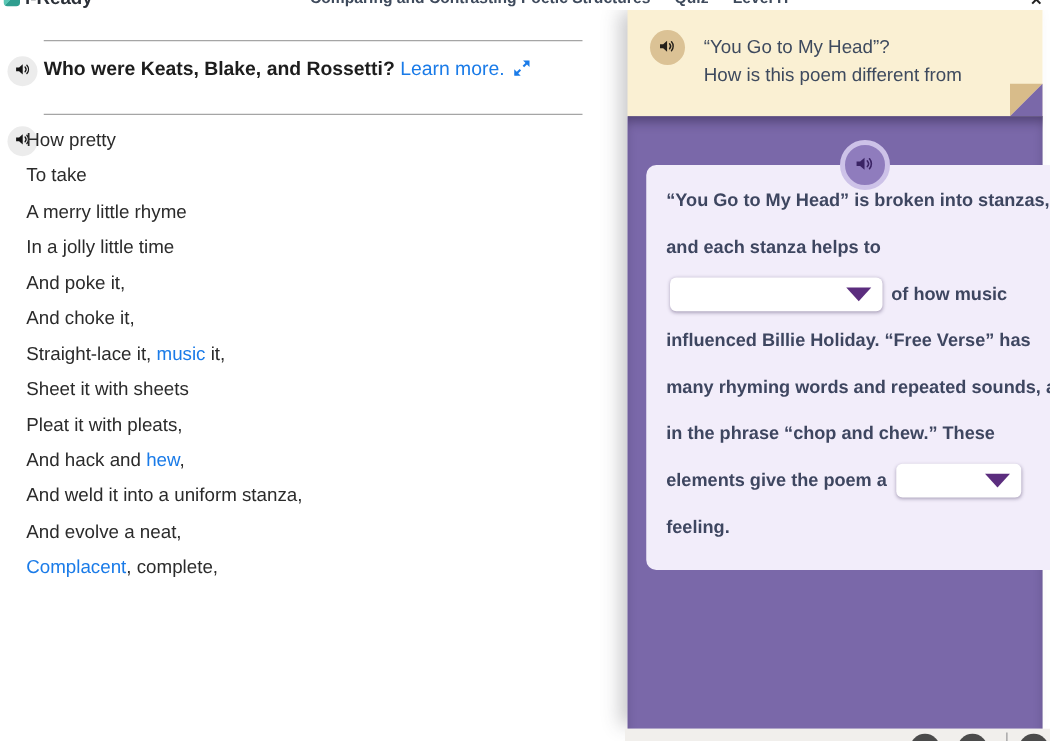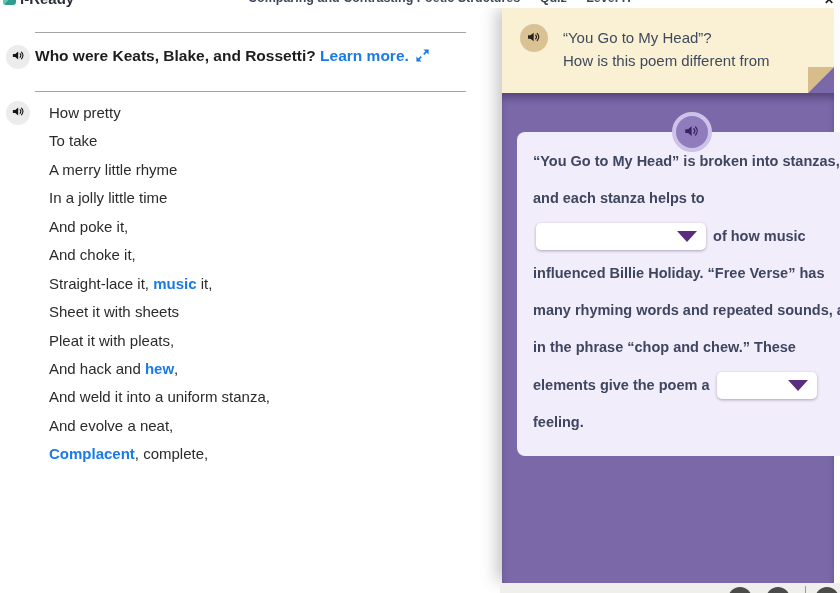--- a/index.html
+++ b/index.html
@@ -25,24 +25,24 @@
   #rule1 { top:32px; } #rule2 { top:91px; }
 
   .audio-btn { position:absolute; width:24px; height:24px; border-radius:50%;
     background:#ececec; border:none; color:#161616; cursor:pointer;
     display:flex; align-items:center; justify-content:center; }
   #audio-header { left:6px; top:45px; }
   #audio-poem   { left:6px; top:101px; }
 
   .vocab-header { position:absolute; left:35px; top:47px; width:450px;
     font-size:15.5px; font-weight:700; color:#1d1d1d; white-space:nowrap; }
-  .vlink { color:#1a7be8; font-weight:700; text-decoration:none; cursor:pointer; }
+  .vlink { color:#1a7be8; font-weight:400; text-decoration:none; cursor:pointer; }
   .expand-ic { vertical-align:-2px; margin-left:2px; color:#1a7be8; }
 
-  .poem { position:absolute; left:49px; top:99px; font-size:15px; color:#2b2b2b; }
+  .poem { position:absolute; left:21px; top:99px; font-size:15px; color:#2b2b2b; }
   .poem-line { height:28.45px; line-height:28.45px; white-space:nowrap; }
 
   
   .right-panel { position:absolute; left:502px; top:7px; width:332px; height:576px;
     box-shadow:-8px 0 14px -2px rgba(60,60,70,0.28); z-index:10; }
 
   .question-box { position:absolute; top:0; left:0; right:0; height:86px; background:#faf0d3; }
   .question-box .fold-back { position:absolute; right:0; bottom:0; width:0; height:0;
     border-bottom:26px solid #7a68a9; border-left:26px solid transparent; }
   .question-box .fold-flap { position:absolute; right:0; bottom:0; width:0; height:0;

